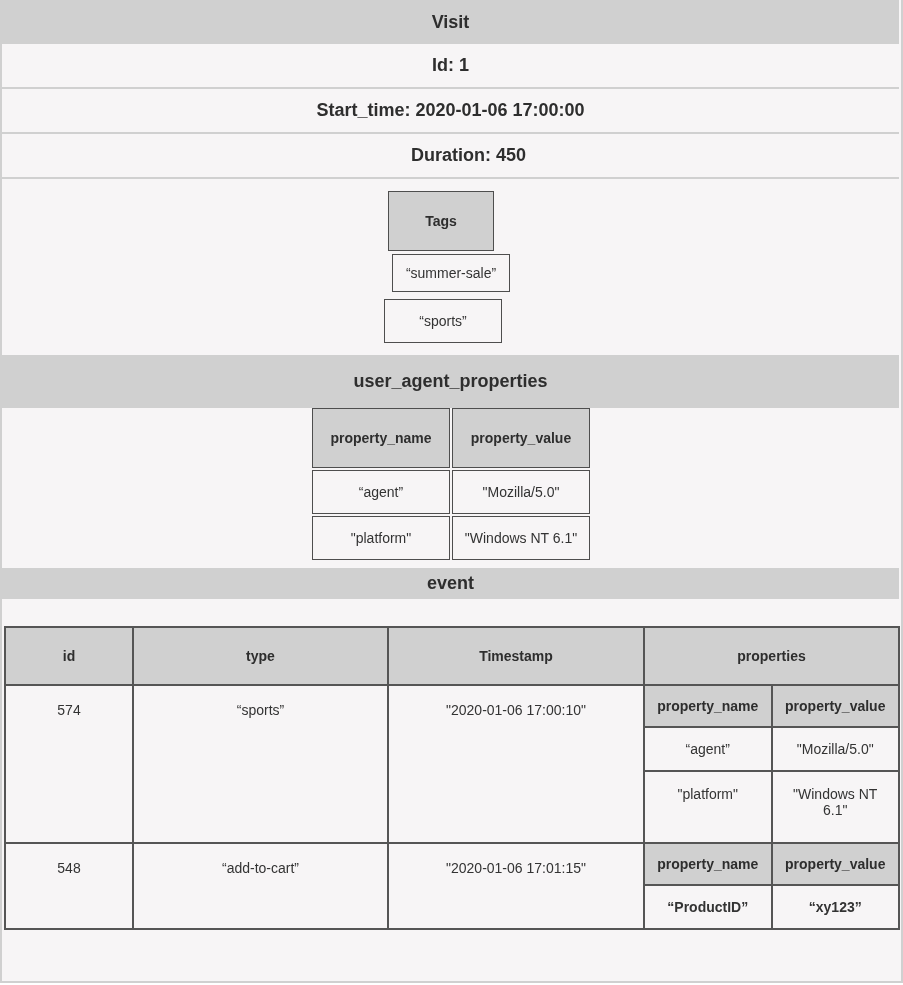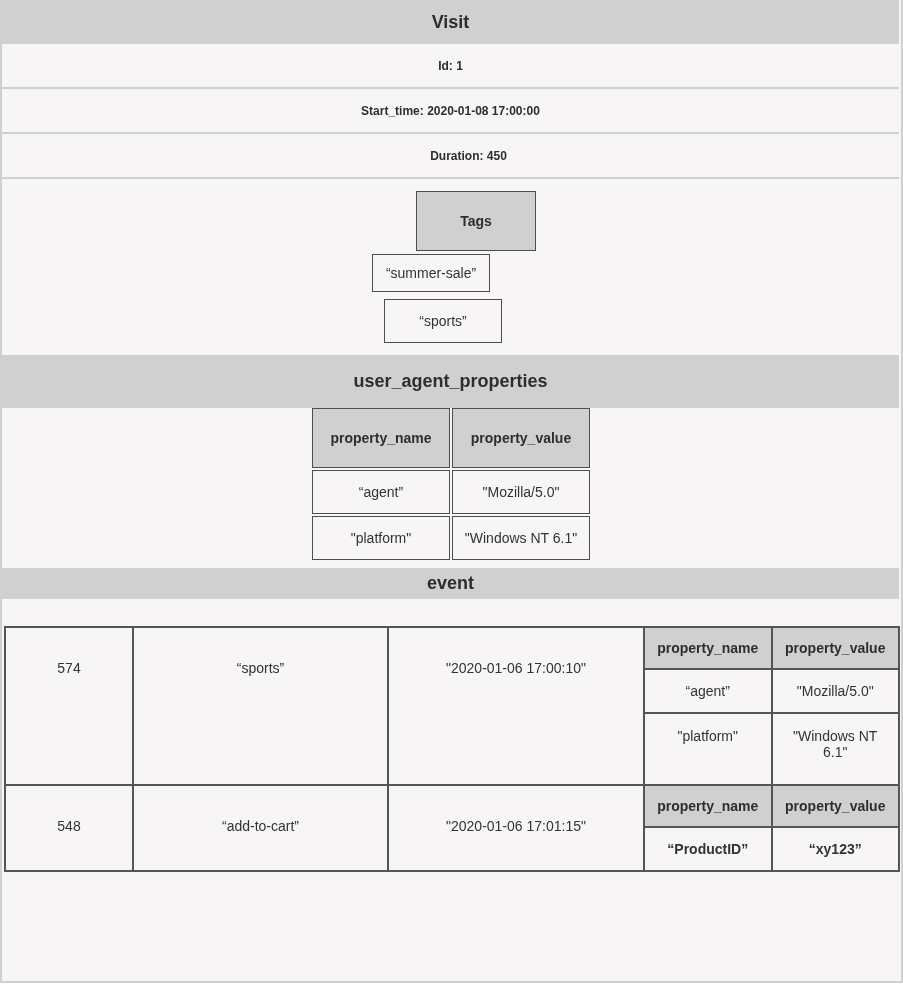--- a/index.html
+++ b/index.html
@@ -1,69 +1,75 @@
 <!DOCTYPE html>
 <html><head>
 <meta charset="utf-8">
 <style>
   html,body{margin:0;padding:0;background:#fff;}
   body{width:903px;height:985px;font-family:"Liberation Sans",sans-serif;color:#333;position:relative;overflow:hidden;}
   .frame{position:absolute;left:0;top:0;width:899px;height:981px;border:2px solid #d0d0d0;border-top:none;background:#f7f5f6;}
   .bar{position:absolute;left:2px;width:897px;background:#d0d0d0;display:flex;align-items:center;justify-content:center;font-weight:bold;font-size:18px;color:#2e2e2e;}
-  .row{position:absolute;left:2px;width:897px;background:#f7f5f6;display:flex;align-items:center;justify-content:center;font-weight:bold;font-size:12px;color:#2e2e2e;border-bottom:2px solid #d0d0d0;box-sizing:border-box;}
+  .row{position:absolute;left:2px;width:897px;background:#f7f5f6;display:flex;align-items:center;justify-content:center;font-weight:bold;font-size:18px;color:#2e2e2e;border-bottom:2px solid #d0d0d0;box-sizing:border-box;}
   .cell{position:absolute;box-sizing:border-box;border:2px solid #4e4e4e;display:flex;align-items:center;justify-content:center;font-size:14px;color:#333;background:#f7f5f6;text-align:center;}
   .cell.h{background:#d0d0d0;font-weight:bold;color:#2e2e2e;}
   .thin{border-width:1.5px;}
   table.ev{position:absolute;left:4px;top:626px;width:894px;border-collapse:collapse;table-layout:fixed;}
   table.ev td,table.ev th{border:2px solid #555;padding:0;font-size:14px;color:#333;text-align:center;vertical-align:top;background:#f7f5f6;}
   table.ev th{background:#d0d0d0;font-weight:bold;color:#2e2e2e;vertical-align:middle;height:56px;}
-  table.ev td.plain{padding-top:32px;}
+  table.ev td.plain{padding-top:16px;}
   table.inner{width:100%;border-collapse:collapse;table-layout:fixed;}
   table.inner td,table.inner th{border:2px solid #555;font-size:14px;text-align:center;vertical-align:middle;}
   table.inner th{height:40px;background:#d0d0d0;font-weight:bold;}
   table.inner td{height:42px;background:#f7f5f6;}
   table.inner tr:first-child th{border-top:none;}
   table.inner tr th:first-child,table.inner tr td:first-child{border-left:none;}
   table.inner tr th:last-child,table.inner tr td:last-child{border-right:none;}
   table.inner tr:last-child td{border-bottom:none;}
   td.bold{font-weight:bold;color:#2e2e2e;margin-top:16px;}
   td.props{padding:0 !important;}
 </style>
 </head>
 <body>
 
 <div class="frame"></div>
 
 <div class="bar" style="top:0;height:44px;">Visit</div>
 <div class="row" style="top:44px;height:45px;">Id: 1</div>
-<div class="row" style="top:89px;height:45px;">Start_time: 2020-01-08 17:00:00</div>
+<div class="row" style="top:89px;height:45px;">Start_time: 2020-01-06 17:00:00</div>
 <div class="row" style="top:134px;height:45px;padding-left:36px;">Duration: 450</div>
 
-<div class="cell h thin" style="left:416px;top:191px;width:120px;height:60px;">Tags</div>
-<div class="cell thin" style="left:372px;top:254px;width:118px;height:38px;">“summer-sale”</div>
+<div class="cell h thin" style="left:388px;top:191px;width:106px;height:60px;">Tags</div>
+<div class="cell thin" style="left:392px;top:254px;width:118px;height:38px;">“summer-sale”</div>
 <div class="cell thin" style="left:384px;top:299px;width:118px;height:44px;">“sports”</div>
 
 <div class="bar" style="top:355px;height:53px;">user_agent_properties</div>
 <div class="cell h thin" style="left:312px;top:408px;width:138px;height:60px;">property_name</div>
 <div class="cell h thin" style="left:452px;top:408px;width:138px;height:60px;">property_value</div>
 <div class="cell thin" style="left:312px;top:470px;width:138px;height:44px;">“agent”</div>
 <div class="cell thin" style="left:452px;top:470px;width:138px;height:44px;">"Mozilla/5.0"</div>
 <div class="cell thin" style="left:312px;top:516px;width:138px;height:44px;">"platform"</div>
 <div class="cell thin" style="left:452px;top:516px;width:138px;height:44px;">"Windows NT 6.1"</div>
 
 <div class="bar" style="top:568px;height:31px;">event</div>
 
 <table class="ev">
   <colgroup>
       <col style="width:128px">
       <col style="width:255px">
       <col style="width:256px">
       <col style="width:255px">
     </colgroup>
   <tbody>
+      <tr>
+    <th>id</th>
+    <th>type</th>
+    <th>Timestamp</th>
+    <th>properties</th>
+  </tr>
   <tr>
     <td class="plain">574</td>
     <td class="plain">“sports”</td>
     <td class="plain">"2020-01-06 17:00:10"</td>
     <td class="props">
       <table class="inner">
         <tbody>
               <tr>
           <th>property_name</th>
           <th>property_value</th>

